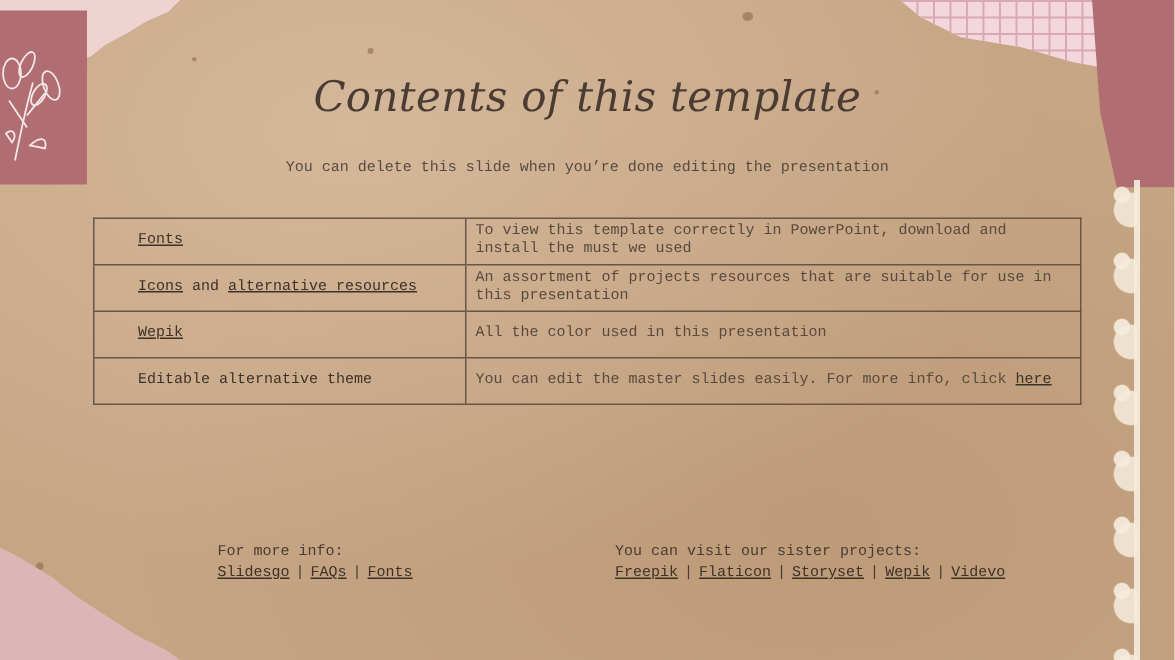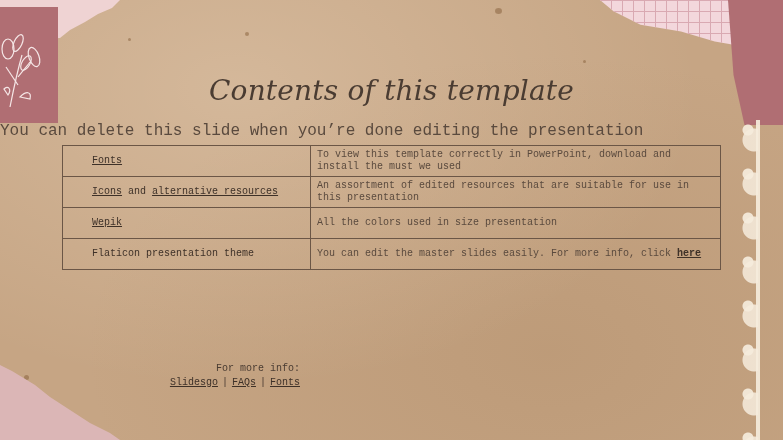--- a/index.html
+++ b/index.html
@@ -28,30 +28,30 @@
   .lace { position:absolute; left:742px; top:120px; width:28px; height:320px;
           background:
             radial-gradient(circle at 6px 10px, #f6ecdd 5px, transparent 6px) 0 0/28px 44px repeat-y,
             linear-gradient(90deg, transparent 14px, #f6ecdd 14px, #f6ecdd 18px, transparent 18px);
           opacity:.92; }
   .lace-scallop { position:absolute; left:742px; top:118px; width:16px; height:322px;
                   background: radial-gradient(circle at 12px 22px, rgba(246,236,221,.85) 11px, transparent 12px) 0 0/16px 44px repeat-y; }
 
   
   .title { position:absolute; left:0; right:0; top:48px; text-align:center;
-           font-family:"DejaVu Serif", serif; font-style:italic; font-size:28px; color:#4a3c32; letter-spacing:.2px;margin-top:26px; }
-  .subtitle { position:absolute; left:0; right:0; top:122px; font-size:16px; color:#5a4a3e; }
+           font-family:"DejaVu Serif", serif; font-style:italic; font-size:28px; color:#4a3c32; letter-spacing:.2px; }
+  .subtitle { position:absolute; left:0; right:0; top:107px; text-align:center; font-size:10px; color:#5a4a3e; }
 
   table.contents { position:absolute; left:62px; top:145px; width:659px; border-collapse:collapse; }
   table.contents td { border:1px solid #6b5646; font-size:10px; color:#5a4a3e; padding:0 6px; height:30px; line-height:12.5px; vertical-align:middle; }
   table.contents td.c1 { width:212px; color:#3e3128;padding-left:29px; }
   .lnk { color:#3e3128; text-decoration:underline; cursor:pointer; }
-  .lnk-bold { font-weight:bold; }
+  .lnk-bold { font-weight:normal; }
 
-  .foot { position:absolute; text-align:right; font-size:10px; color:#4a3c32; line-height:14px; }
+  .foot { position:absolute; text-align:left; font-size:10px; color:#4a3c32; line-height:14px; }
   .foot .lbl { display:block; }
   .sep { padding:0 4px; color:#4a3c32; }
 </style>
 </head>
 <body>
 
 <div class="slide">
 
   <div class="speck" style="left:245px;top:32px;width:4px;height:4px;"></div>
   <div class="speck" style="left:495px;top:8px;width:7px;height:6px;"></div>
@@ -89,37 +89,41 @@
       <tr>
         <td class="c1">
           <span class="lnk">Fonts</span>
         </td>
         <td>To view this template correctly in PowerPoint, download and install the must we used</td>
       </tr>
       <tr>
         <td class="c1">
           <span class="lnk">Icons</span><span style="white-space:pre"> and </span><span class="lnk">alternative resources</span>
         </td>
-        <td>An assortment of edited resources that are suitable for use in this presentation</td>
+        <td>An assortment of projects resources that are suitable for use in this presentation</td>
       </tr>
       <tr>
         <td class="c1">
           <span class="lnk">Wepik</span>
         </td>
-        <td>All the colors used in size presentation</td>
+        <td>All the color used in this presentation</td>
       </tr>
       <tr>
         <td class="c1">
-          <span>Flaticon presentation theme</span>
+          <span>Editable alternative theme</span>
         </td>
         <td>
           <span style="white-space:pre">You can edit the master slides easily. For more info, click </span><span class="lnk lnk-bold">here</span>
         </td>
       </tr>
     </tbody>
   </table>
 
   <div class="foot" style="left:145px;top:362px;width:155px;">
     <span class="lbl">For more info:</span>
     <span class="lnk">Slidesgo</span><span class="sep">|</span><span class="lnk">FAQs</span><span class="sep">|</span><span class="lnk">Fonts</span>
   </div>
 
+  <div class="foot" style="left:410px;top:362px;width:300px;">
+    <span class="lbl">You can visit our sister projects:</span>
+    <span class="lnk">Freepik</span><span class="sep">|</span><span class="lnk">Flaticon</span><span class="sep">|</span><span class="lnk">Storyset</span><span class="sep">|</span><span class="lnk">Wepik</span><span class="sep">|</span><span class="lnk">Videvo</span>
+  </div>
 </div>
 
 </body></html>

